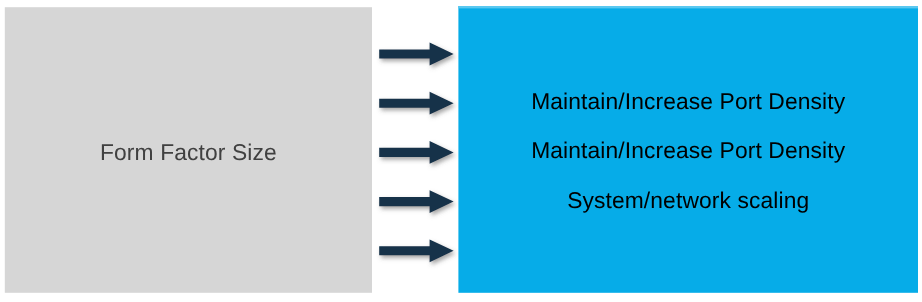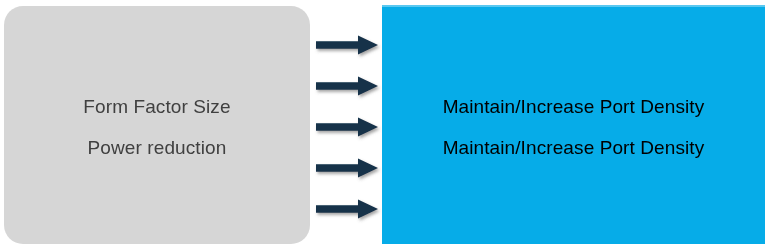--- a/index.html
+++ b/index.html
@@ -28,21 +28,20 @@
     top: 6px;
     width: 306px;
     height: 238px;
     background: #d6d6d6;
     display: flex;
     flex-direction: column;
     justify-content: center;
     align-items: center;
     box-sizing: border-box;
     padding: 10px 0 6px 0;
-    border-radius: 19px;
   }
 
   
   .panel-right {
     position: absolute;
     left: 382px;
     top: 5px;
     width: 383px;
     height: 239px;
     background: #06ace8;
@@ -121,23 +120,20 @@
 </style>
 </head>
 <body>
 
 <div id="stage">
 
   <div class="panel-left">
     <div class="row">
       <span class="label-left">Form Factor Size</span>
     </div>
-    <div class="row">
-      <span class="label-left">Power reduction</span>
-    </div>
   </div>
 
   <div class="arrows">
     <div class="arrow-cell">
       <svg class="arrow-svg" viewBox="0 0 64 22">
         <defs>
           <filter id="sh1" x="-30%" y="-60%" width="180%" height="240%">
             <feDropShadow dx="1.6" dy="2.2" stdDeviation="1.6" flood-color="#5a5a5a" flood-opacity="0.55"></feDropShadow>
           </filter>
         </defs>
@@ -166,15 +162,18 @@
     </div>
   </div>
 
   <div class="panel-right">
     <div class="row">
       <span class="label-right">Maintain/Increase Port Density</span>
     </div>
     <div class="row">
       <span class="label-right">Maintain/Increase Port Density</span>
     </div>
+    <div class="row">
+      <span class="label-right">System/network scaling</span>
+    </div>
   </div>
 
 </div>
 
 </body></html>

